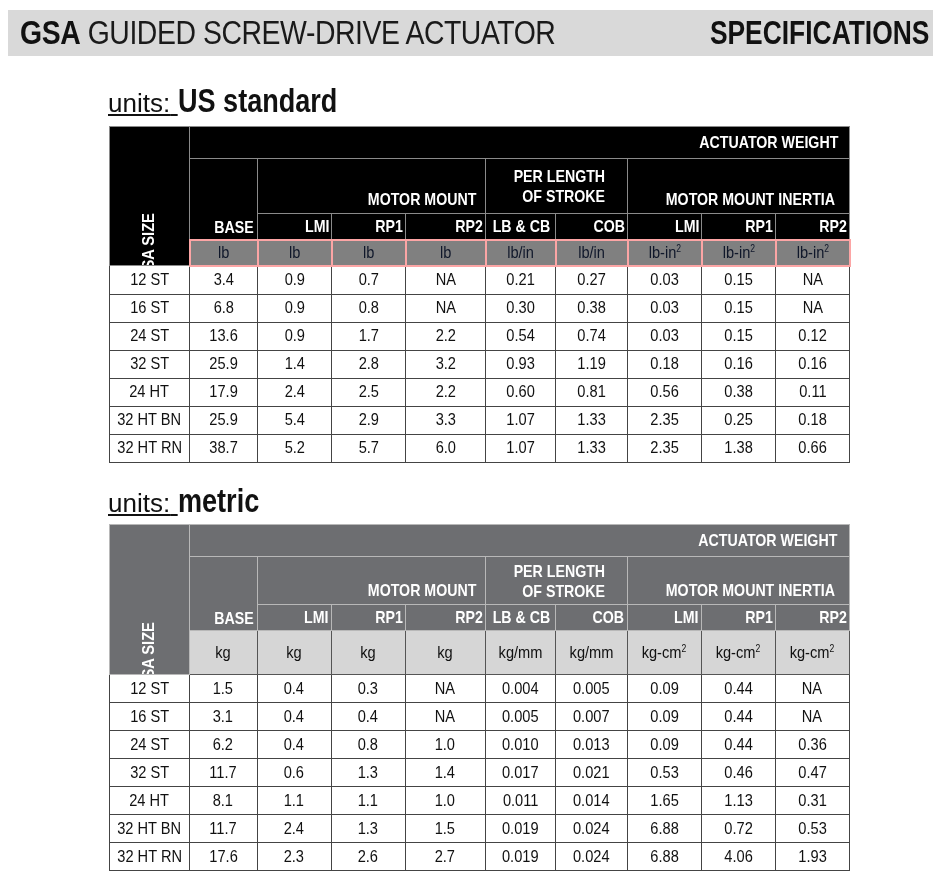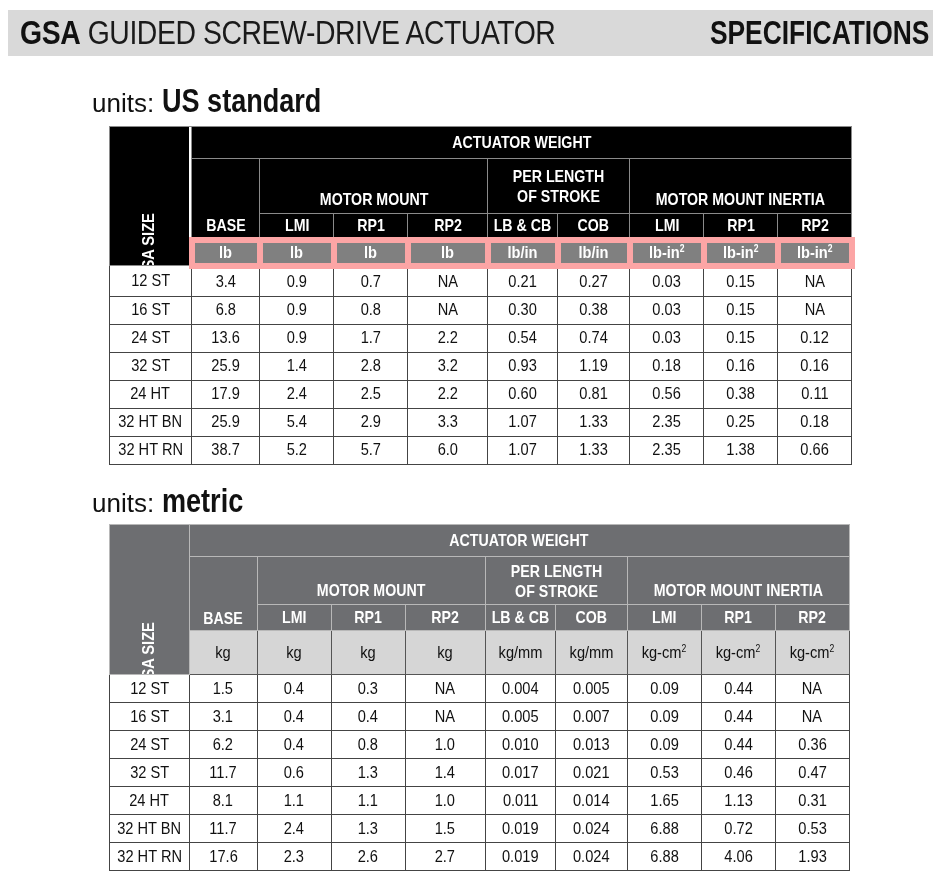--- a/index.html
+++ b/index.html
@@ -8,37 +8,37 @@
 
   .title-bar { position: absolute; left: 8px; top: 10px; width: 927px; height: 46px;
                background: #d9d9d9; display: flex; align-items: center; }
   .title-left { position: absolute; left: 12px; top: 4px; font-size: 33px; letter-spacing: -0.5px;
                 transform: scaleX(0.86); transform-origin: left center; white-space: nowrap; }
   .title-left .brand { font-weight: bold; }
   .title-left .rest { font-weight: normal; color: #1a1a1a; }
   .title-right { position: absolute; right: 6px; top: 4px; font-size: 33px; font-weight: bold;
                  transform: scaleX(0.80); transform-origin: right center; white-space: nowrap; }
 
-  .units-heading { position: absolute; left: 92px; font-size: 27px; white-space: nowrap; }
+  .units-heading { position: absolute; left: 108px; font-size: 27px; white-space: nowrap; text-decoration: underline; }
   .units-heading .lbl { font-weight: normal; font-size: 26px; }
   .units-heading .val { font-weight: bold; font-size: 33px; display: inline-block;
                         transform: scaleX(0.82); transform-origin: left bottom; }
 
   table.spec { position: absolute; left: 109px; border-collapse: collapse; table-layout: fixed;
                font-size: 17px; }
   table.spec td, table.spec th { padding: 0; text-align: center; white-space: nowrap; overflow: hidden; }
-  table.spec th { font-weight: bold; color: #fff; font-size: 16.5px; }
+  table.spec th { font-weight: bold; color: #fff; font-size: 16.5px; text-align: right; }
   table.spec th span.sq { display: inline-block; transform: scaleX(0.86); }
   table.spec td span.sq { display: inline-block; transform: scaleX(0.86); }
 
   
   table.us th { background: #000; border: 1px solid #8a8a8a; }
   table.us th.blk-nb-b { border-bottom: none; }
   table.us th.blk-nb-t { border-top: none; }
-  table.us tr.unit-row td { background: #808080; color: #ffffff; border: 6px solid #fca5a5; font-size: 17px; font-weight: bold; }
+  table.us tr.unit-row td { background: #808080; color: #0f172a; border: 2px solid #fca5a5; font-size: 17px; }
 
   
   table.metric th { background: #6d6e71; border: 1px solid #b8b8b8; }
   table.metric th.blk-nb-b { border-bottom: none; }
   table.metric th.blk-nb-t { border-top: none; }
   table.metric tr.unit-row td { background: #d6d6d6; color: #111; border: 1px solid #555; font-size: 17px; }
 
   table.spec tr.data-row td { border: 1px solid #444; background: #fff; height: 27px; font-size: 17px; }
 
   .vert { display: inline-block; transform: rotate(-90deg) scaleX(0.86); white-space: nowrap;

